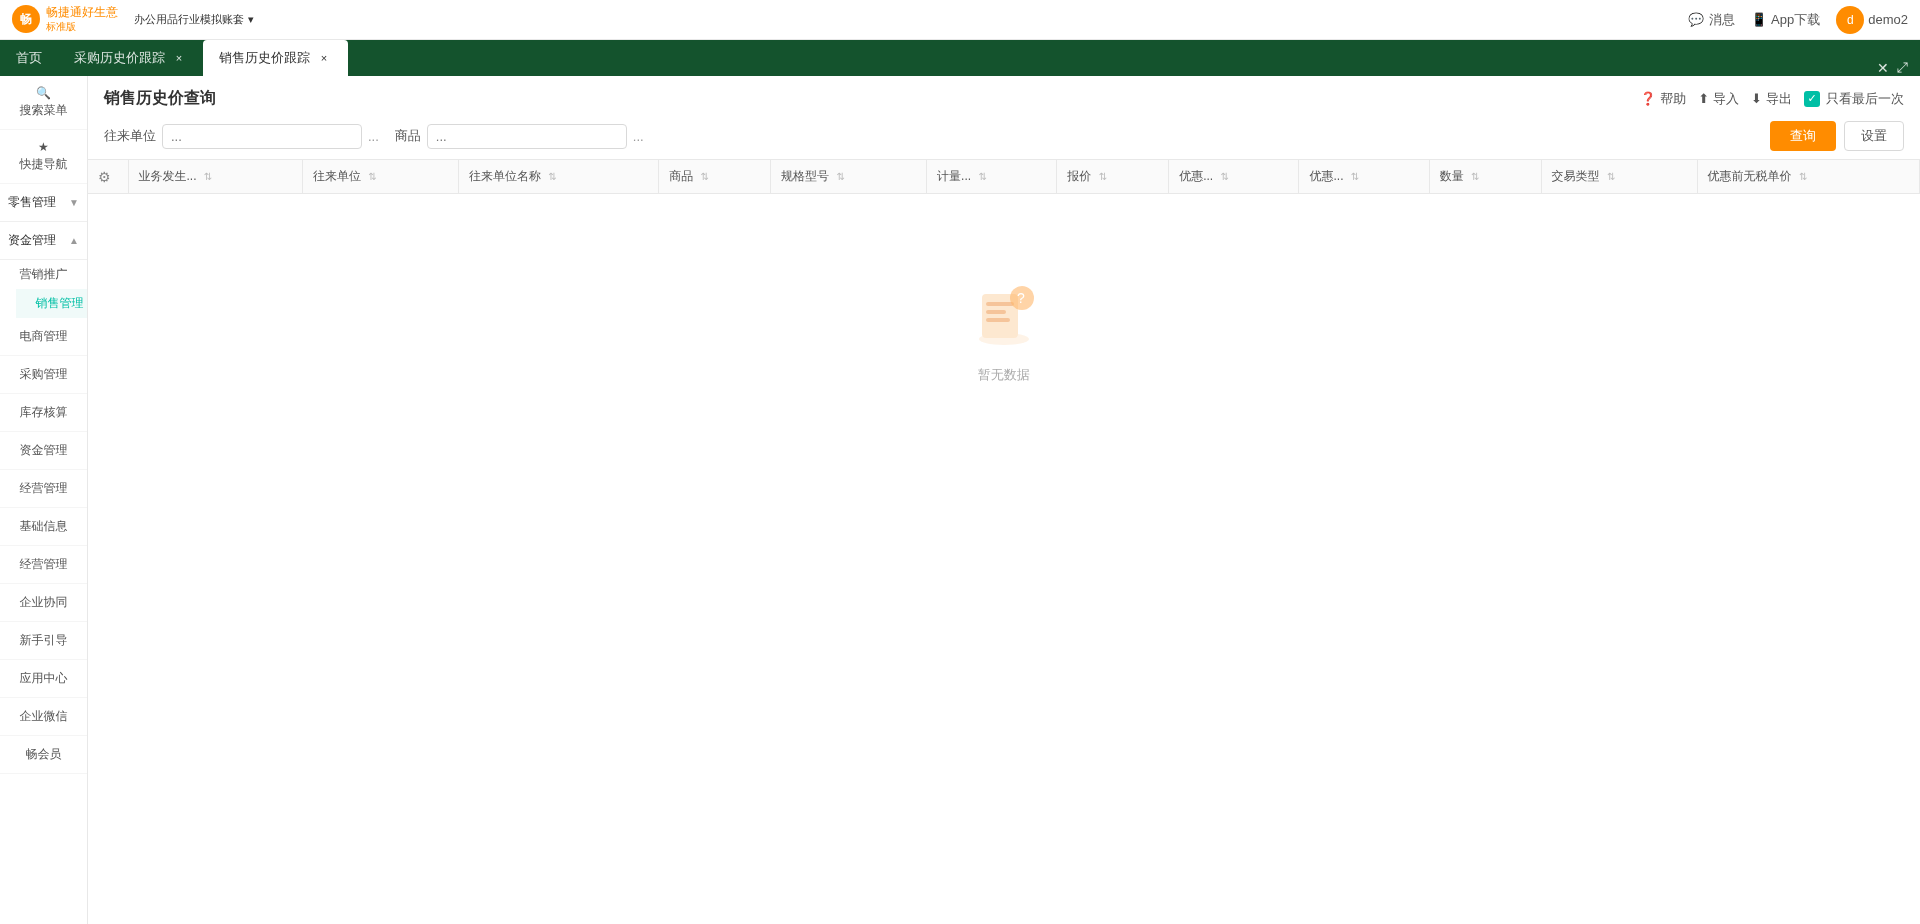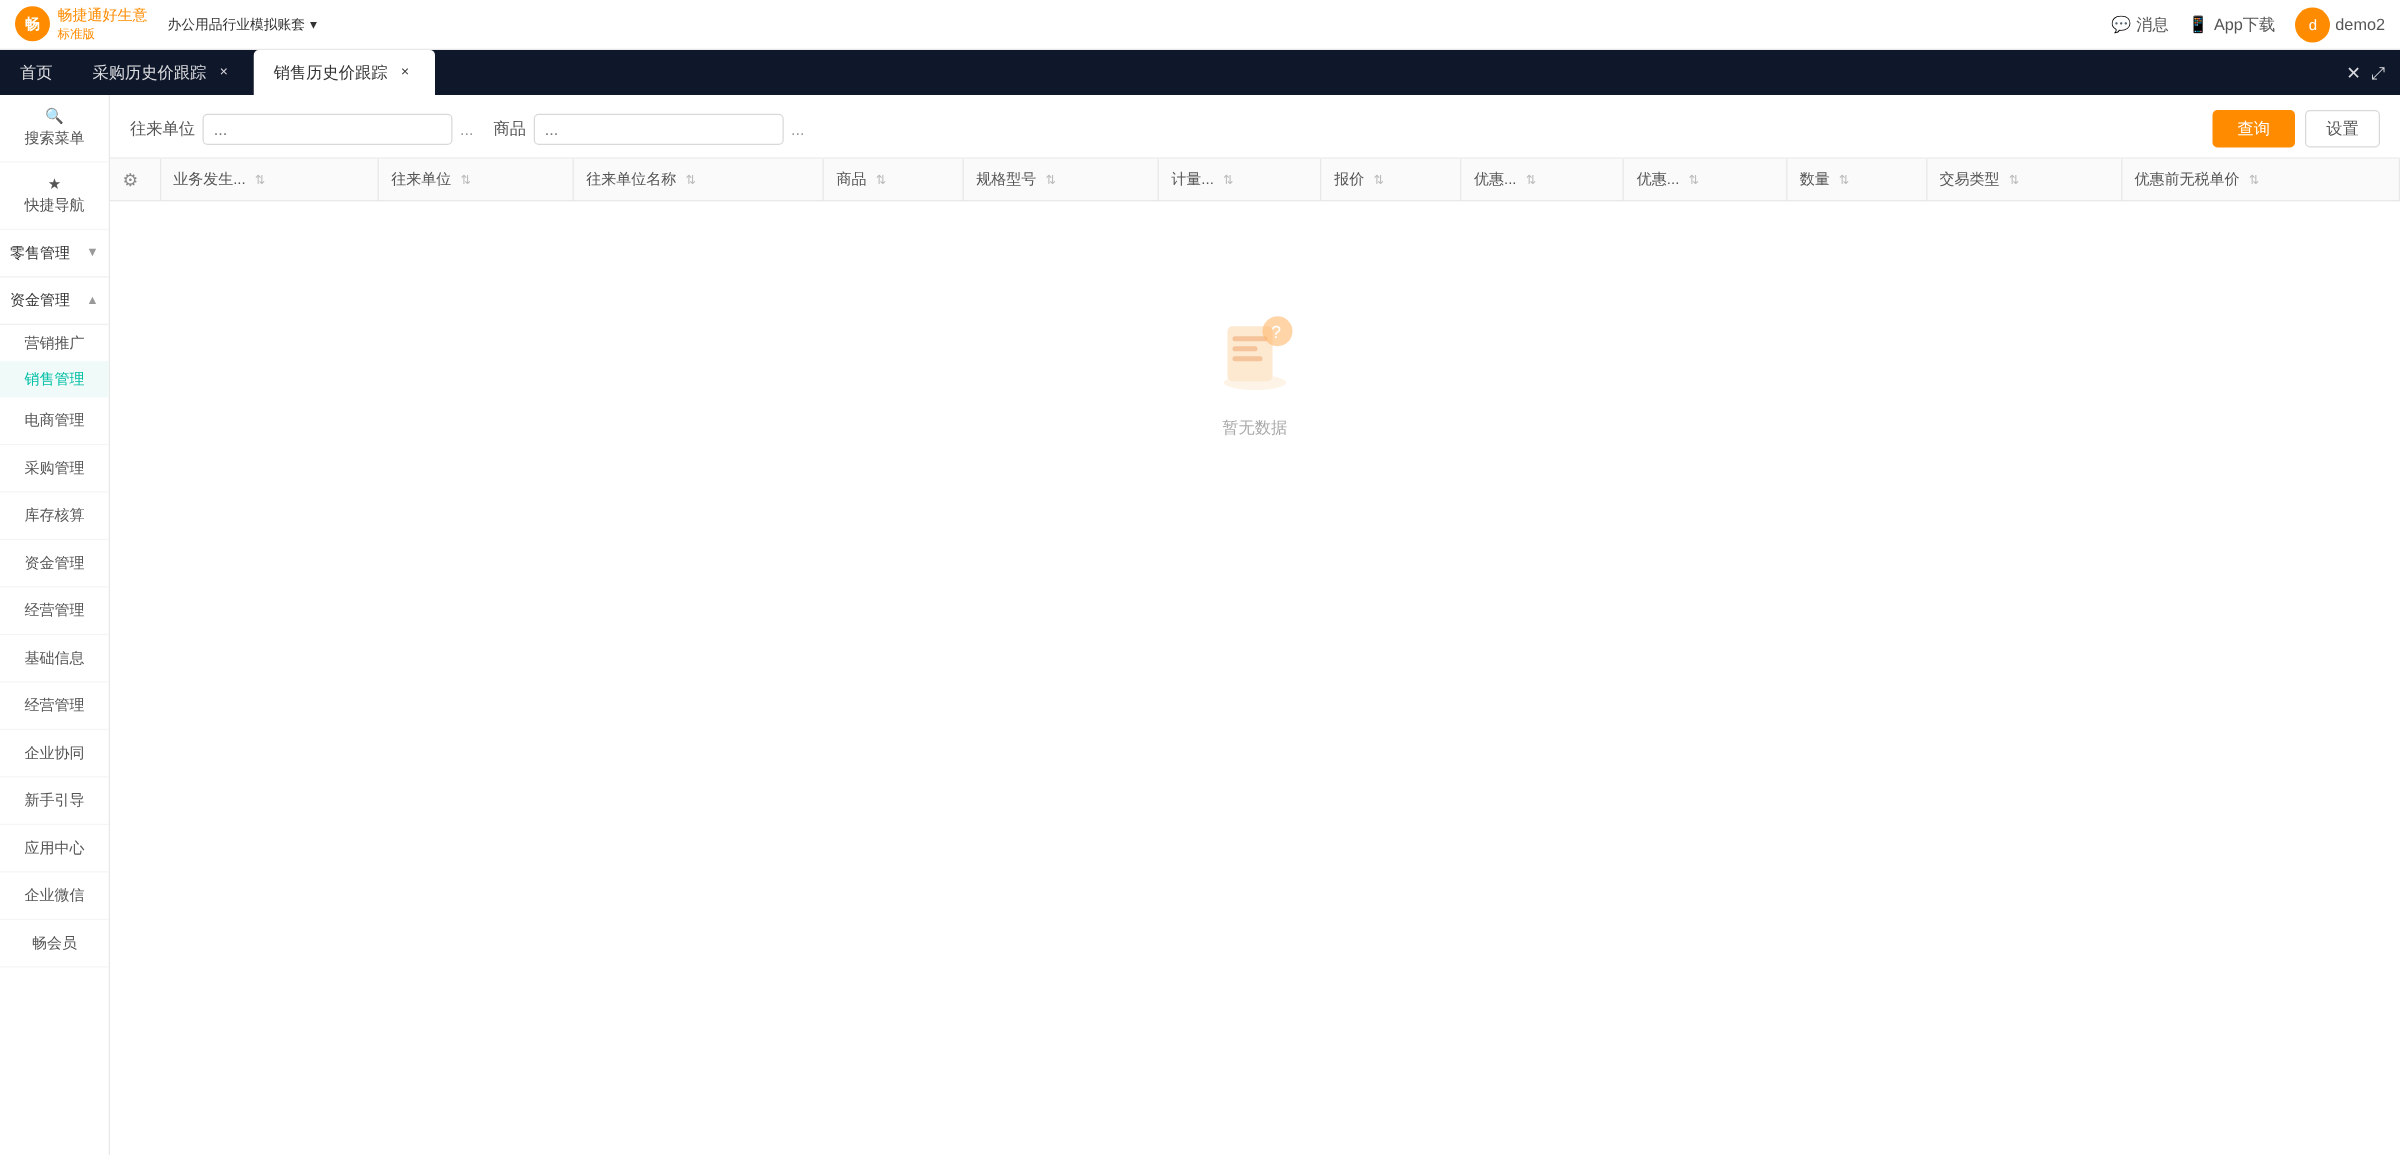--- a/index.html
+++ b/index.html
@@ -11,39 +11,39 @@
     .logo-area { display: flex; align-items: center; gap: 6px; }
     .logo-icon { width: 28px; height: 28px; background: #ff8c00; border-radius: 50%; display: flex; align-items: center; justify-content: center; color: #fff; font-size: 12px; font-weight: bold; }
     .logo-text { font-size: 12px; color: #ff8c00; line-height: 1.2; }
     .logo-sub { font-size: 10px; color: #ff8c00; }
     .app-selector { display: flex; align-items: center; gap: 4px; font-size: 11px; color: #333; cursor: pointer; padding: 4px 8px; border-radius: 4px; }
     .top-bar-right { display: flex; align-items: center; gap: 16px; font-size: 13px; color: #555; }
     .top-bar-btn { display: flex; align-items: center; gap: 4px; cursor: pointer; }
     .user-avatar { width: 28px; height: 28px; background: #ff8c00; border-radius: 50%; display: flex; align-items: center; justify-content: center; color: #fff; font-size: 12px; }
 
     
-    .tab-bar { height: 36px; background: #0f172a; display: flex; align-items: center; padding: 0 0; flex-shrink: 0; position: relative; }
+    .tab-bar { height: 36px; background: #14532d; display: flex; align-items: flex-end; padding: 0 0; flex-shrink: 0; position: relative; }
     .tab-item { height: 36px; display: flex; align-items: center; padding: 0 16px; cursor: pointer; font-size: 13px; color: rgba(255,255,255,0.85); gap: 6px; position: relative; white-space: nowrap; }
     .tab-item.home { background: transparent; }
     .tab-item.active { background: #fff; color: #333; border-radius: 4px 4px 0 0; }
     .tab-item .close-btn { width: 16px; height: 16px; border-radius: 50%; display: flex; align-items: center; justify-content: center; font-size: 11px; cursor: pointer; }
     .tab-bar-actions { margin-left: auto; display: flex; align-items: center; gap: 8px; padding-right: 12px; }
     .tab-bar-action-btn { color: rgba(255,255,255,0.85); cursor: pointer; font-size: 14px; }
 
     
     .main-layout { display: flex; flex: 1; overflow: hidden; }
 
     
     .sidebar { width: 88px; background: #fff; border-right: 1px solid #e8e8e8; display: flex; flex-direction: column; flex-shrink: 0; overflow-y: auto; }
     .sidebar-item { display: flex; flex-direction: column; align-items: center; padding: 10px 4px; cursor: pointer; font-size: 12px; color: #555; gap: 2px; border-bottom: 1px solid #f5f5f5; }
     .sidebar-section { display: flex; flex-direction: column; align-items: center; padding: 8px 4px 4px; cursor: pointer; font-size: 12px; color: #333; gap: 2px; width: 100%; border-bottom: 1px solid #efefef; }
     .sidebar-section.has-arrow { flex-direction: row; justify-content: space-between; padding: 10px 8px; }
     .sidebar-arrow { font-size: 10px; margin-left: 2px; color: #999; }
     .sidebar-sub { padding: 6px 8px; font-size: 12px; color: #555; cursor: pointer; width: 100%; text-align: center; }
-    .sidebar-sub:hover, .sidebar-sub.active { color: #00bfa5; background: #f0faf9; }
+    .sidebar-sub:hover, .sidebar-sub.active { color: #00bfa5; background: #f0faf9; margin-left: 16px; }
 
     
     .content-area { flex: 1; overflow: hidden; display: flex; flex-direction: column; background: #f5f5f5; }
 
     
     .page-header { background: #fff; padding: 12px 16px 8px; border-bottom: 1px solid #e8e8e8; flex-shrink: 0; }
     .page-title-row { display: flex; align-items: center; justify-content: space-between; margin-bottom: 12px; }
     .page-title { font-size: 16px; font-weight: 600; color: #333; }
     .page-actions { display: flex; align-items: center; gap: 12px; font-size: 13px; color: #555; }
     .page-action-btn { display: flex; align-items: center; gap: 4px; cursor: pointer; color: #555; }
@@ -192,20 +192,41 @@
       <span>企业微信</span>
     </div>
     <div class="sidebar-item">
       <span>畅会员</span>
     </div>
   </div>
 
   <div class="content-area">
 
     <div class="page-header">
+      <div class="page-title-row">
+        <h2 class="page-title">销售历史价查询</h2>
+        <div class="page-actions">
+          <div class="page-action-btn">
+            <span>❓</span>
+            <span>帮助</span>
+          </div>
+          <div class="page-action-btn">
+            <span>⬆</span>
+            <span>导入</span>
+          </div>
+          <div class="page-action-btn">
+            <span>⬇</span>
+            <span>导出</span>
+          </div>
+          <div class="only-last-checkbox">
+            <div class="checkbox-checked">✓</div>
+            <span>只看最后一次</span>
+          </div>
+        </div>
+      </div>
 
       <div class="filter-row">
 
         <div class="filter-group">
           <span class="filter-label">往来单位</span>
           <input class="filter-input" type="text" placeholder="..." style="">
           <span class="filter-dots">...</span>
         </div>
 
         <div class="filter-group">

